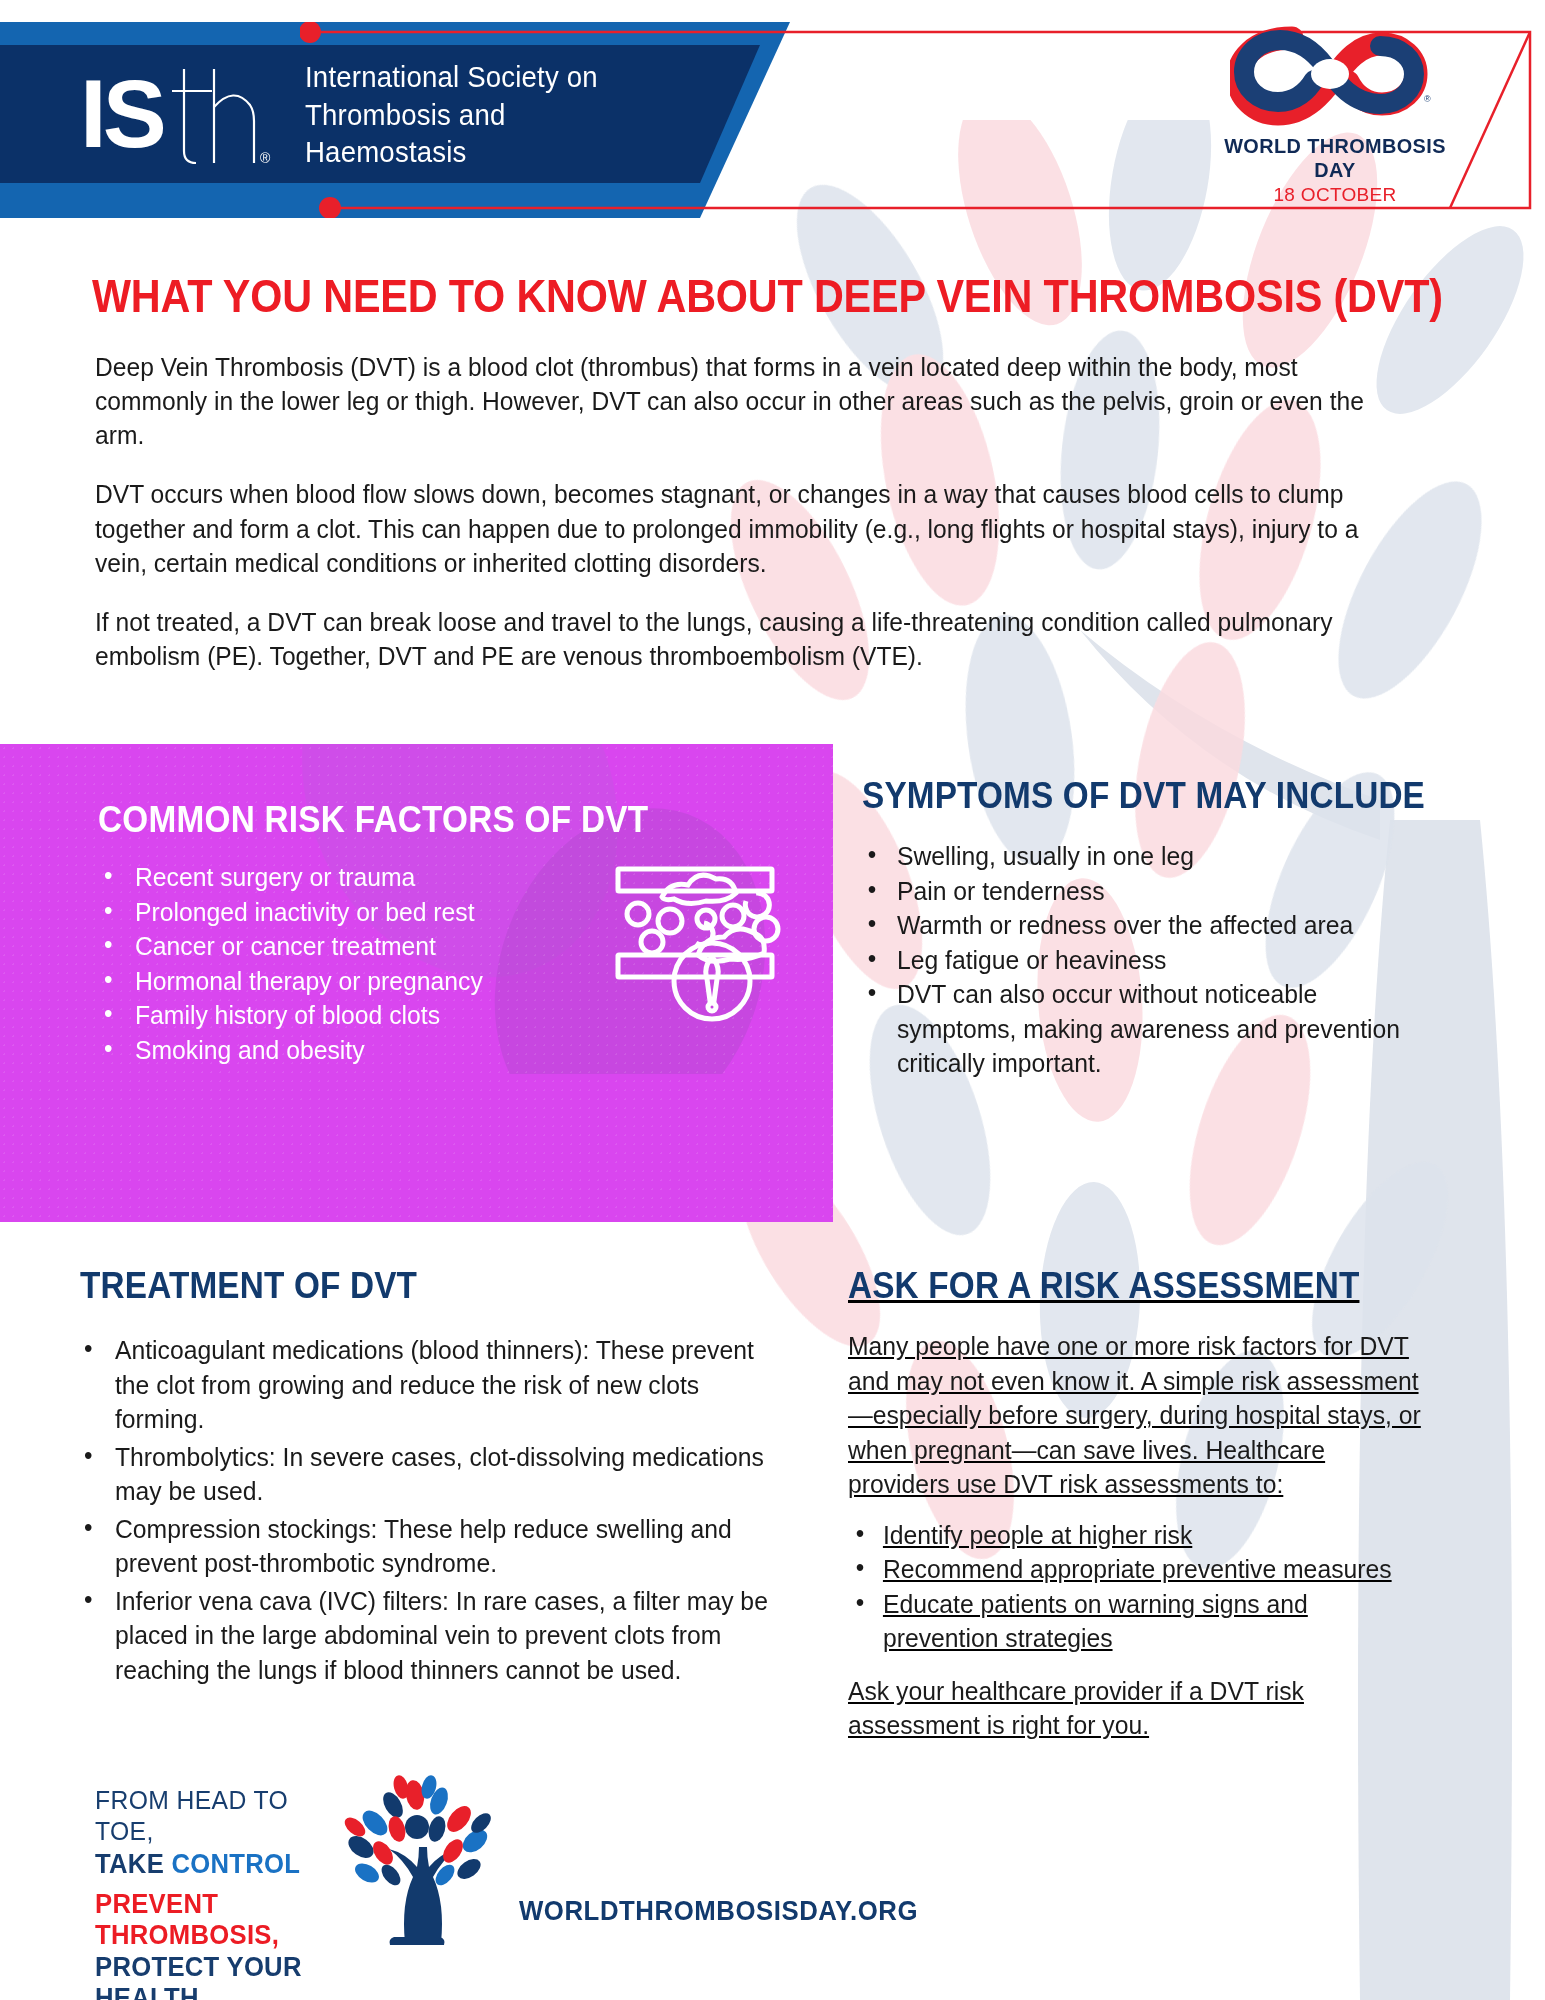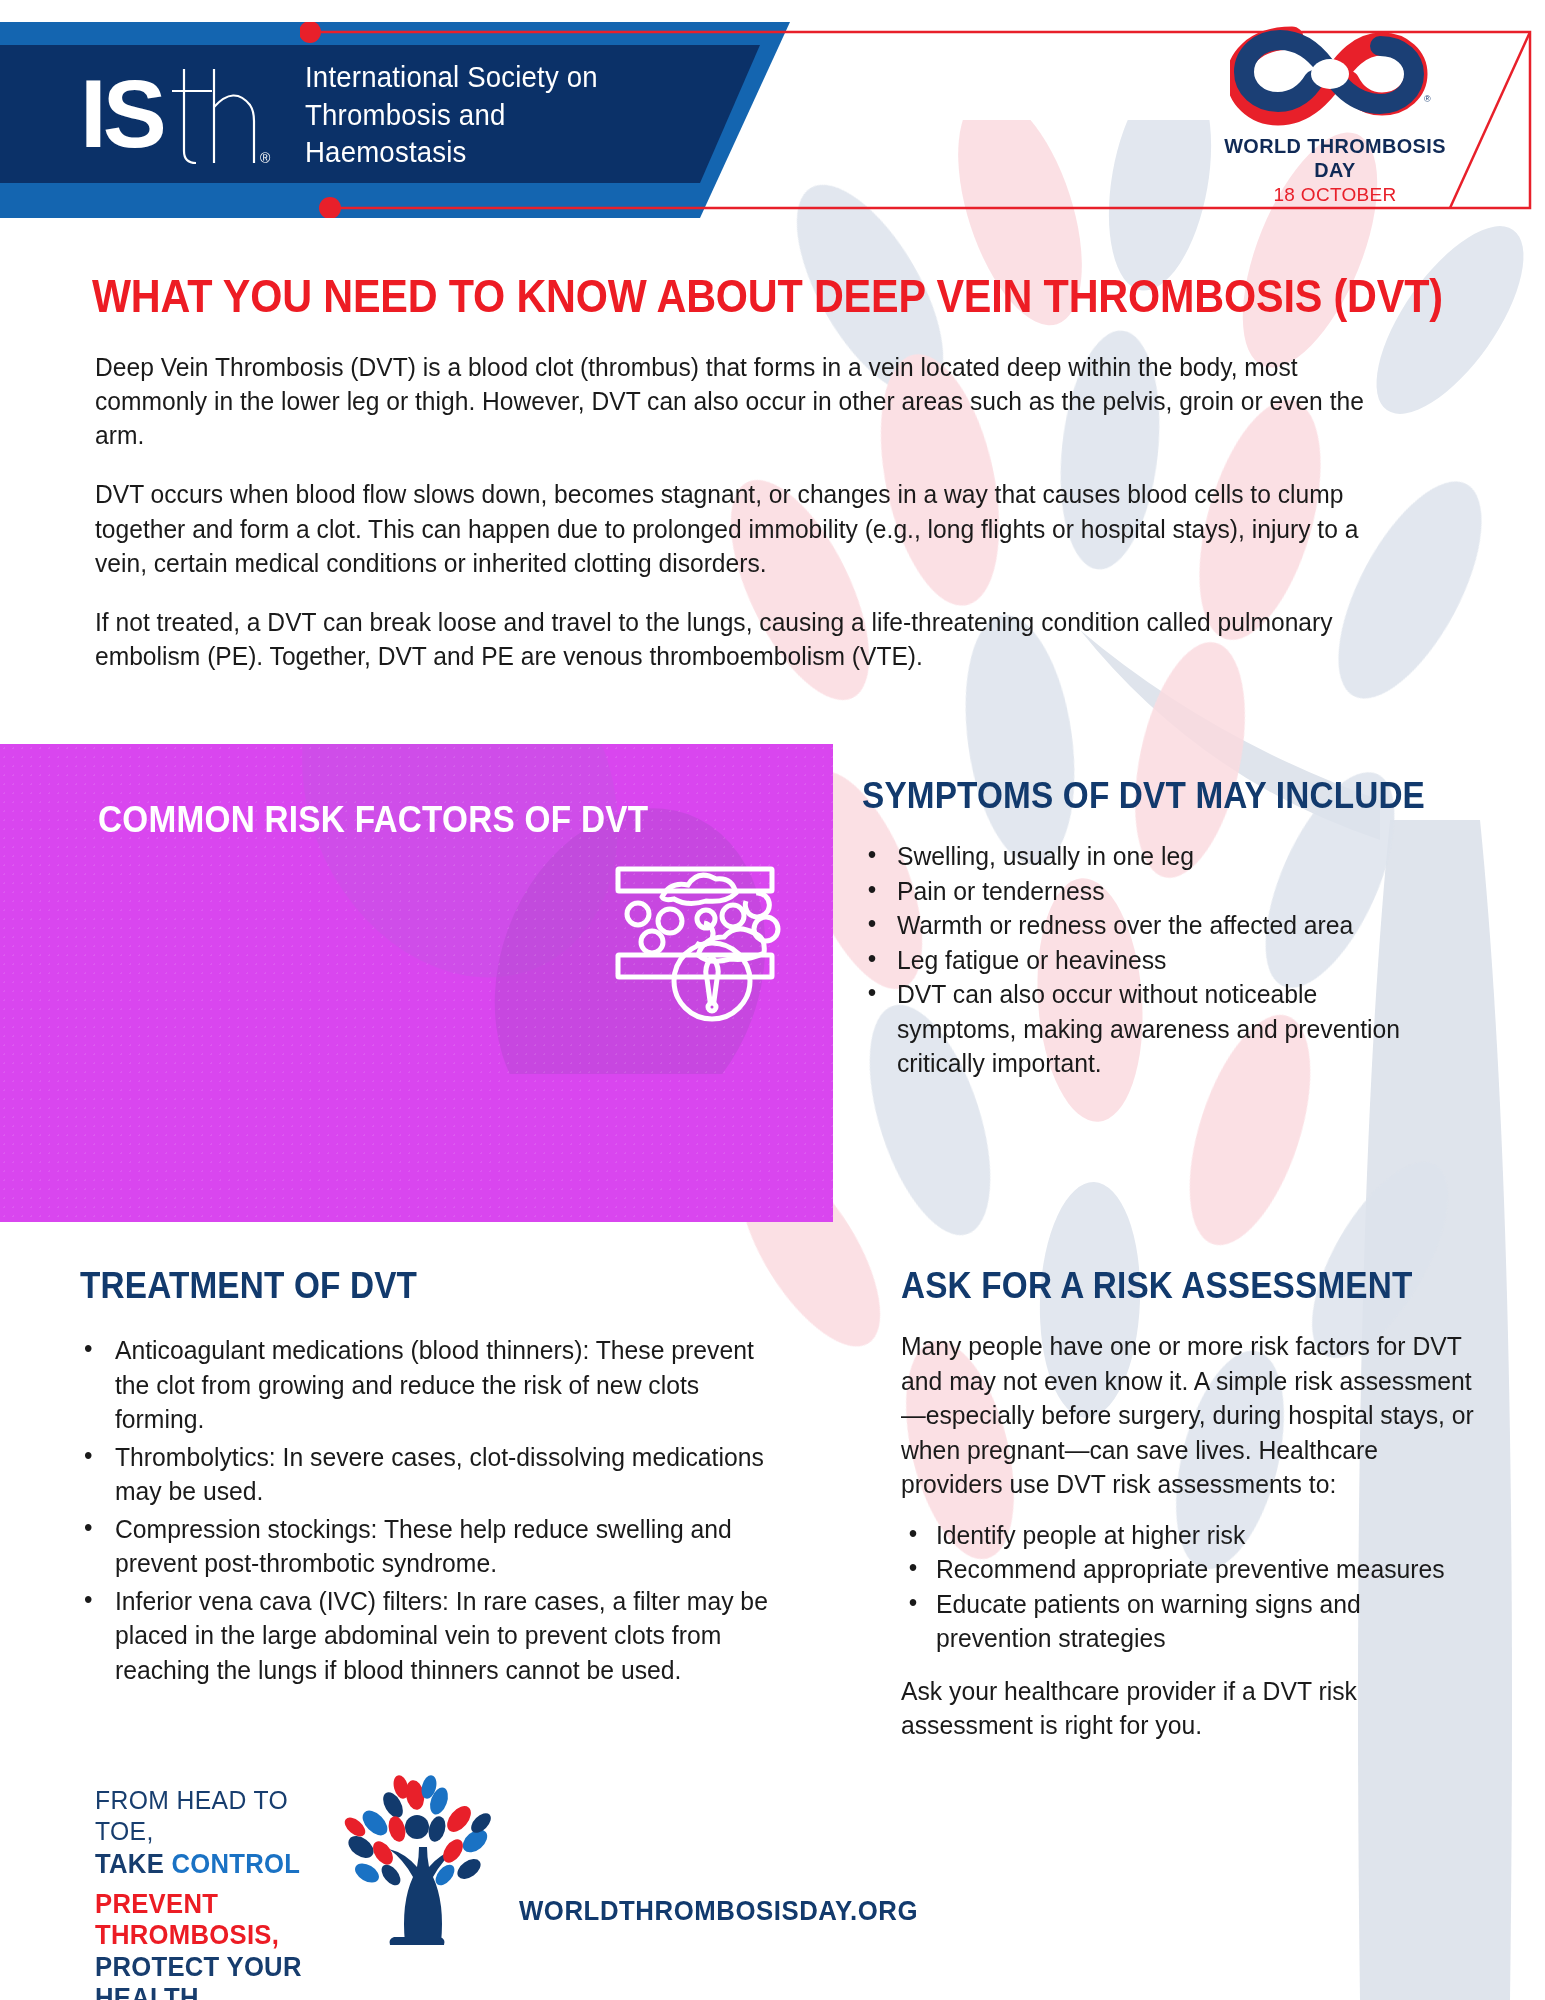--- a/index.html
+++ b/index.html
@@ -190,21 +190,21 @@
     margin-bottom: 3px;
     transform: scaleX(0.97); transform-origin: left top;
   }
   .trt-list li::before {
     content: "\2022";
     position: absolute; left: 4px; top: -1px;
     font-size: 25px;
   }
 
   
-  .assessment { position: absolute; top: 1265px; left: 901px; width: 610px; z-index: 5; }
+  .assessment { position: absolute; top: 1265px; left: 848px; width: 610px; z-index: 5; text-decoration: underline; }
   .asm-title {
     color: #123a6d;
     font-family: "Liberation Sans Narrow", "Liberation Sans", sans-serif;
     font-size: 37px; font-weight: 700;
     letter-spacing: 0.2px;
     transform: scaleX(0.90); transform-origin: left center;
     white-space: nowrap;
     margin-bottom: 22px;
   }
   .asm-para {
@@ -349,20 +349,28 @@
   </div>
 
   <div class="risk-panel">
     <svg class="risk-deco" viewBox="0 0 480 400">
       <ellipse cx="160" cy="120" rx="150" ry="190" fill="#7d90b6" opacity="0.35" transform="rotate(-25 160 120)"></ellipse>
       <ellipse cx="330" cy="300" rx="130" ry="170" fill="#5b4f86" opacity="0.45" transform="rotate(20 330 300)"></ellipse>
     </svg>
 
     <h2 class="risk-title">COMMON RISK FACTORS OF DVT</h2>
 
+    <ul class="risk-list">
+      <li>Recent surgery or trauma</li>
+      <li>Prolonged inactivity or bed rest</li>
+      <li>Cancer or cancer treatment</li>
+      <li>Hormonal therapy or pregnancy</li>
+      <li>Family history of blood clots</li>
+      <li>Smoking and obesity</li>
+    </ul>
 
     <svg class="vein-icon" width="190" height="170" viewBox="0 0 190 170">
       <g fill="none" stroke="#ffffff" stroke-width="5">
         <rect x="18" y="10" width="154" height="22" rx="1"></rect>
         <rect x="18" y="96" width="154" height="22" rx="1"></rect>
         <circle cx="38" cy="55" r="11"></circle>
         <circle cx="70" cy="62" r="12"></circle>
         <circle cx="52" cy="83" r="11"></circle>
         <circle cx="106" cy="60" r="9"></circle>
         <circle cx="133" cy="57" r="11"></circle>

